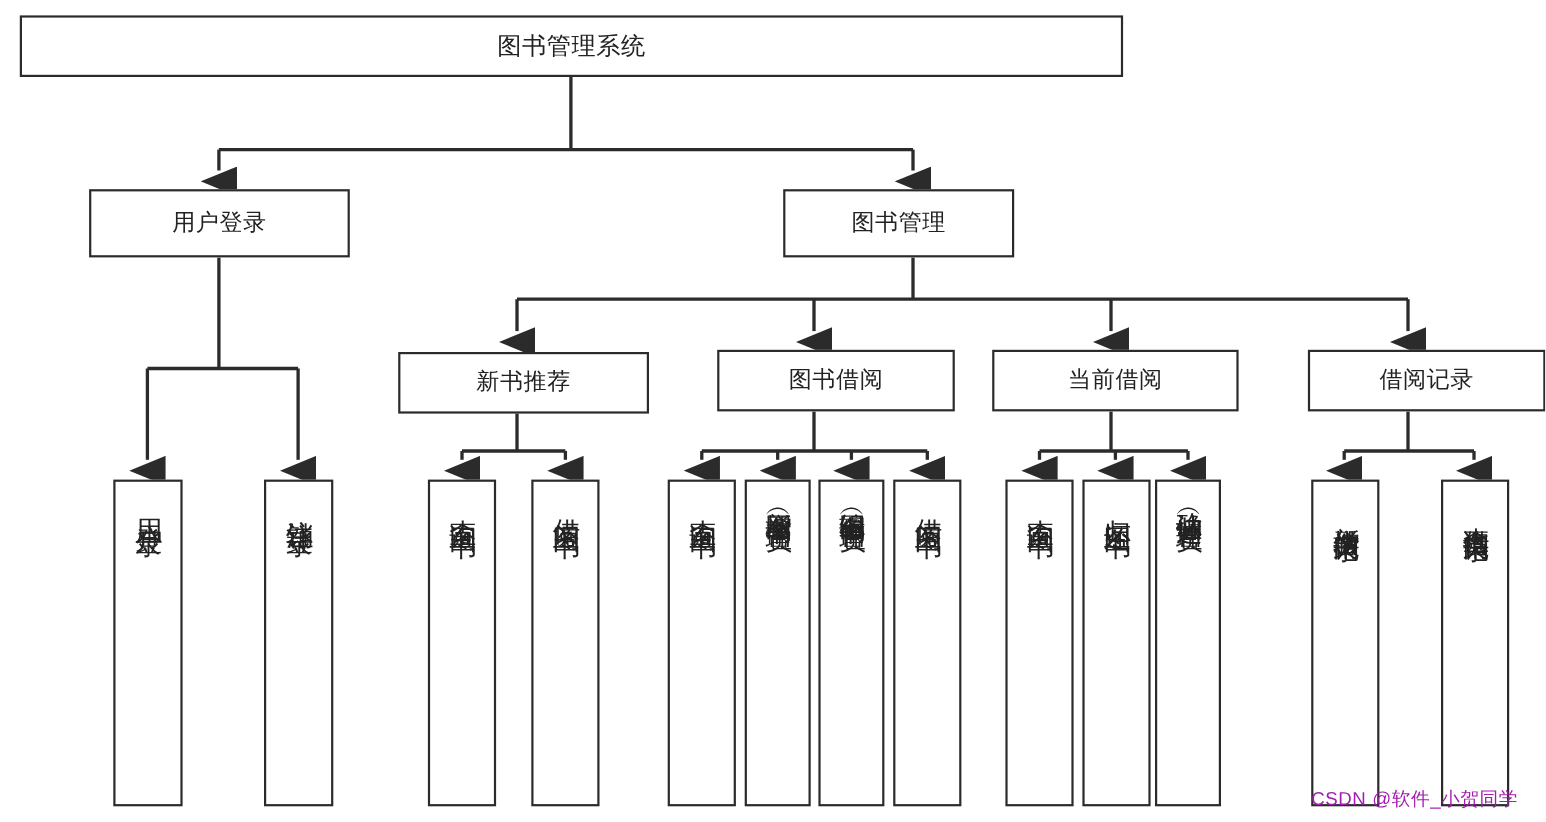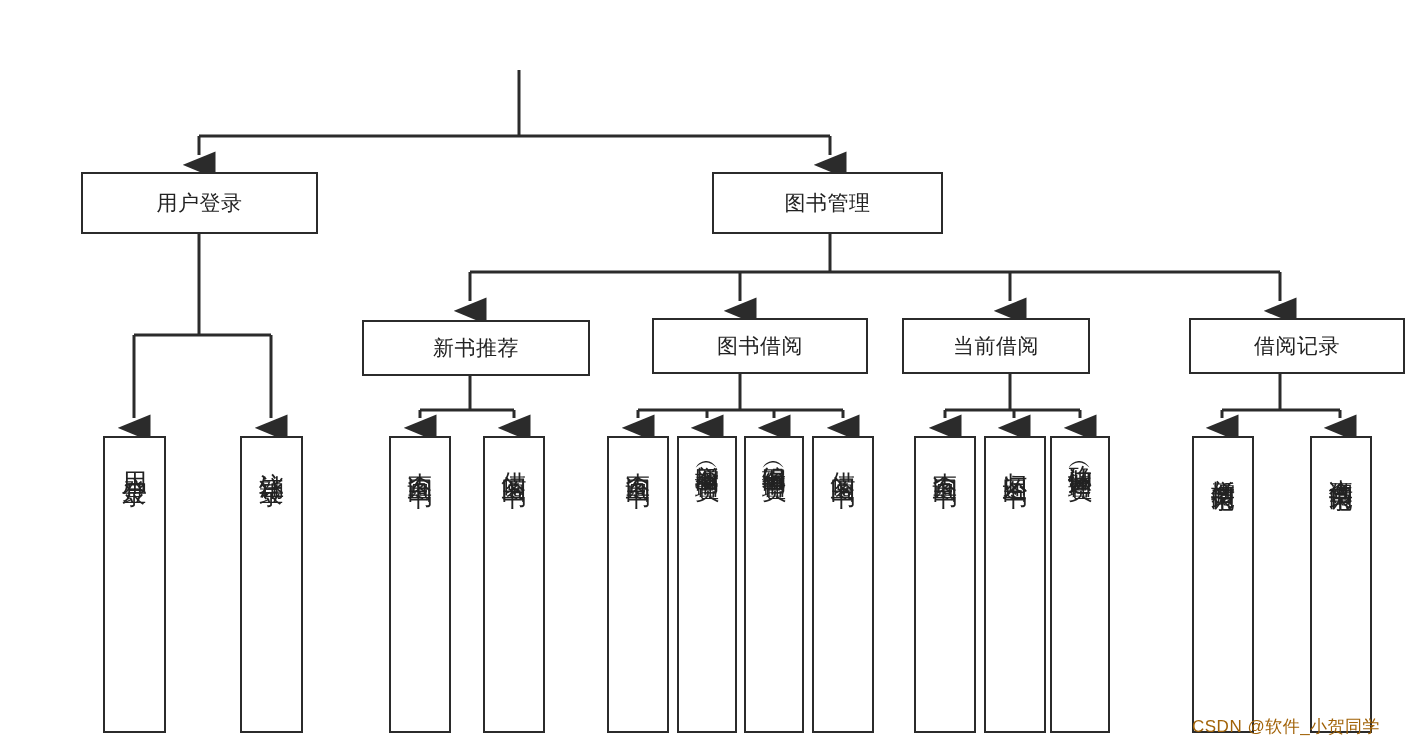--- a/index.html
+++ b/index.html
@@ -62,21 +62,21 @@
     line-height: 1;
     letter-spacing: 4px;
     white-space: nowrap;
   }
   .v-node.tall .label {
     font-size: 24px;
     letter-spacing: 2px;
   }
   .watermark {
     position: absolute;
-    color: #a16207;
+    color: #a21caf;
     font-size: 17px;
     letter-spacing: 0.5px;
     white-space: nowrap;
     user-select: none;
   }
 </style>
 </head>
 <body>
 
 <div id="canvas">
@@ -124,35 +124,38 @@
       <path d="M1014,410 L1014,418" marker-end="url(#arrow)"></path>
       <path d="M1080,410 L1080,418" marker-end="url(#arrow)"></path>
 
       <path d="M1280,374 L1280,410"></path>
       <path d="M1222,410 L1340,410"></path>
       <path d="M1222,410 L1222,418" marker-end="url(#arrow)"></path>
       <path d="M1340,410 L1340,418" marker-end="url(#arrow)"></path>
     </g>
   </svg>
 
+  <div class="node h-node root" style="left:18px; top:14px; width:1003px; height:56px;">
+    <span class="label">图书管理系统</span>
+  </div>
 
   <div class="node h-node" style="left:81px; top:172px; width:237px; height:62px;">
     <span class="label">用户登录</span>
   </div>
-  <div class="node h-node" style="left:712px; top:172px; width:231px; height:62px;">
+  <div class="node h-node" style="left:712px; top:172px; width:210px; height:62px;">
     <span class="label">图书管理</span>
   </div>
 
   <div class="node h-node" style="left:362px; top:320px; width:228px; height:56px;">
     <span class="label">新书推荐</span>
   </div>
   <div class="node h-node" style="left:632px; top:318px; width:216px; height:56px;margin-left:20px;">
     <span class="label">图书借阅</span>
   </div>
-  <div class="node h-node" style="left:902px; top:318px; width:188px; height:56px;">
+  <div class="node h-node" style="left:902px; top:318px; width:224px; height:56px;">
     <span class="label">当前借阅</span>
   </div>
   <div class="node h-node" style="left:1172px; top:318px; width:216px; height:56px;margin-left:17px;">
     <span class="label">借阅记录</span>
   </div>
 
   <div class="node v-node" style="left:103px; top:436px; width:63px; height:297px;">
     <span class="label">用户登录</span>
   </div>
   <div class="node v-node" style="left:240px; top:436px; width:63px; height:297px;">

